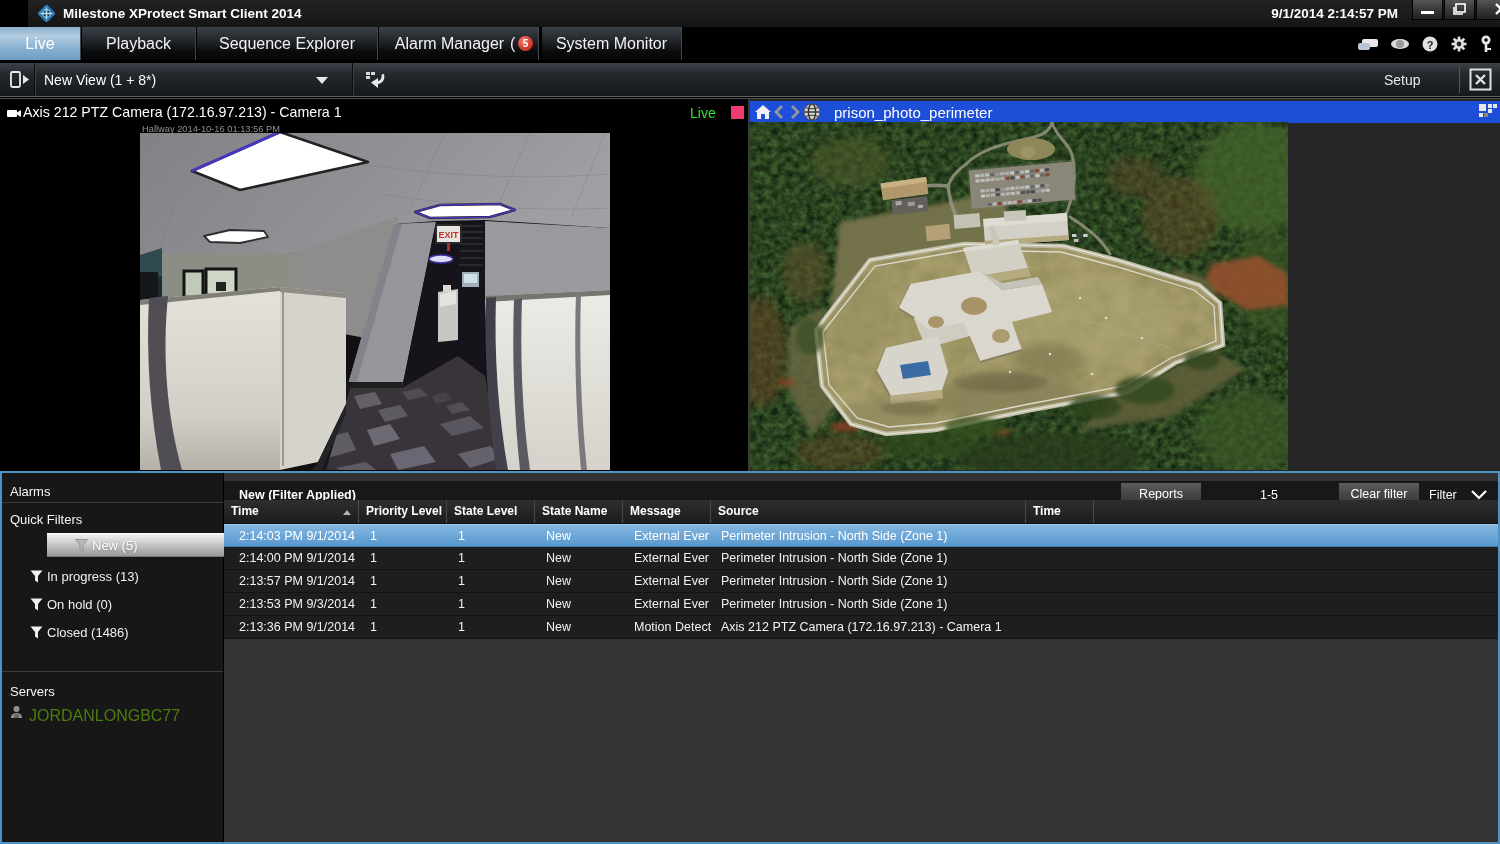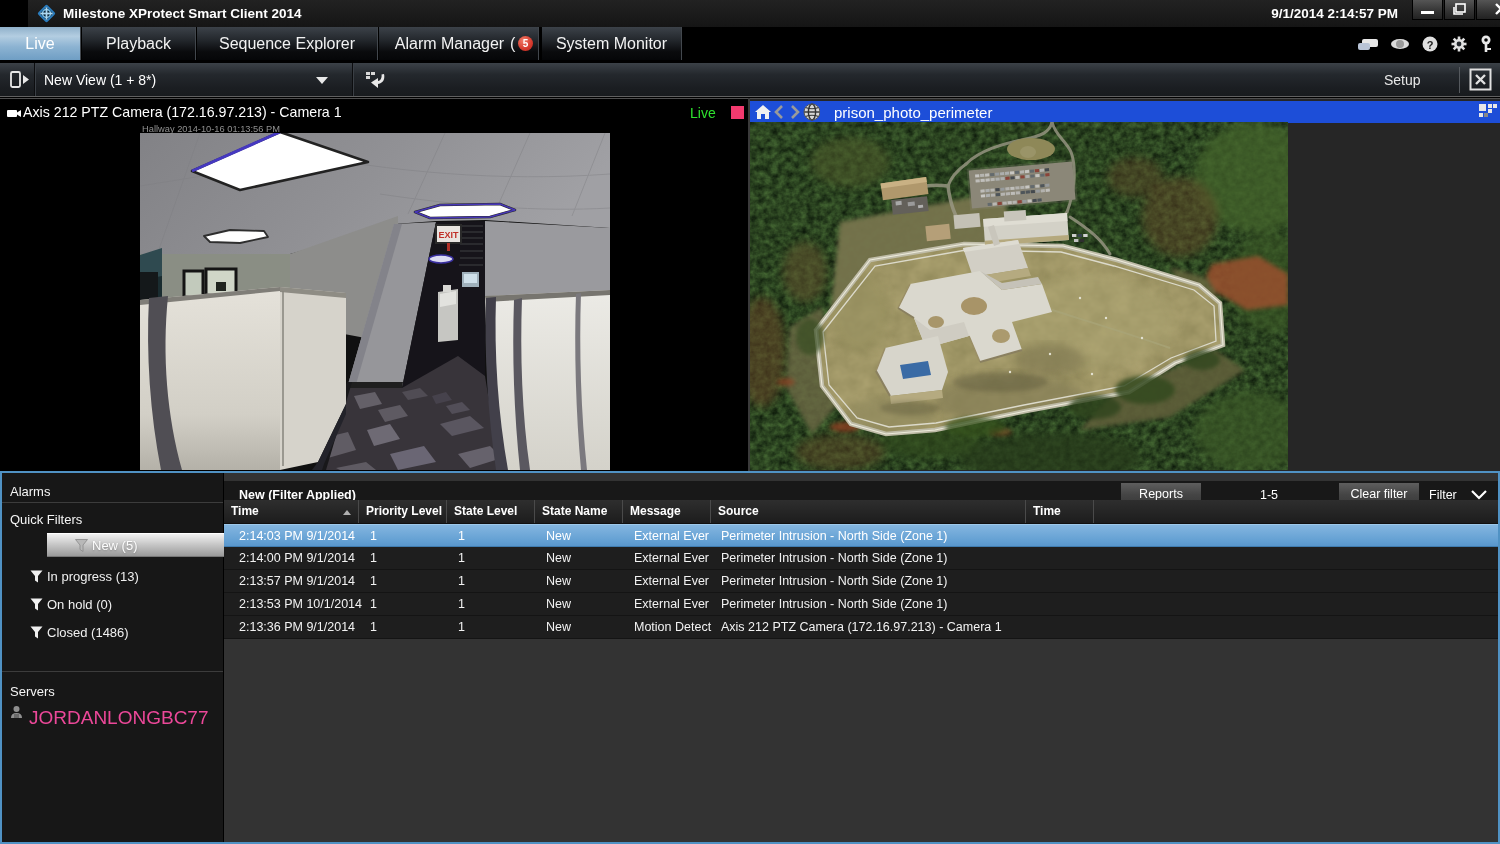--- a/index.html
+++ b/index.html
@@ -53,21 +53,21 @@
 
 #alarmpanel { position:absolute; left:0; top:471px; width:1500px; height:373px; background:#333333; border:2px solid #5092c4; }
 #sidebar { position:absolute; left:0; top:0; width:222px; height:369px; background:#171717; border-right:1px solid #000; }
 .sidehead { position:absolute; left:8px; color:#f5f5f5; font-size:13px; }
 .sidesep { position:absolute; left:0; width:221px; height:1px; background:#3c3c3c; }
 .qitem { position:absolute; left:0; width:221px; height:24px; color:#f0f0f0; font-size:13px; }
 .qitem .lbl { position:absolute; left:45px; top:4px; }
 .qitem svg { position:absolute; left:28px; top:5px; }
 #q-new { background:linear-gradient(#f2f2f2,#c9c9c9 45%,#9a9a9a); border-top:1px solid #fff; border-bottom:1px solid #777; }
 #q-new .lbl { color:#fdfdfd; text-shadow:0 1px 2px #888; }
-#srv-item { position:absolute; left:0; width:221px; height:22px; color:#ec4899; font-size:19px; }
+#srv-item { position:absolute; left:0; width:221px; height:22px; color:#4d7c0f; font-size:16px; }
 
 #almain { position:absolute; left:222px; top:0; width:1274px; height:369px; }
 #altop { position:absolute; left:0; top:8px; width:1274px; height:44px; background:#181818; }
 #altitle { position:absolute; left:15px; top:7px; color:#fff; font-size:12.5px; font-weight:bold; }
 .albtn { position:absolute; top:2px; height:23px; background:linear-gradient(#5e5e5e,#454545 50%,#383838); color:#fff; font-size:12.5px; text-align:center; line-height:23px; }
 #btn-reports { left:897px; width:80px; }
 #lbl-range { position:absolute; left:1020px; top:7px; width:50px; text-align:center; color:#fff; font-size:12.5px; }
 #btn-clear { left:1115px; width:80px; }
 #lbl-filter { position:absolute; left:1205px; top:7px; color:#fff; font-size:12.5px; }
 
@@ -648,21 +648,21 @@
           </div>
         <div class="arow" style="top:70px;">
             <span class="c1">2:13:57 PM 9/1/2014</span>
             <span class="c2">1</span>
             <span class="c3">1</span>
             <span class="c4">New</span>
             <span class="c5">External Ever</span>
             <span class="c6">Perimeter Intrusion - North Side (Zone 1)</span>
           </div>
         <div class="arow" style="top:93px;">
-            <span class="c1">2:13:53 PM 10/1/2014</span>
+            <span class="c1">2:13:53 PM 9/3/2014</span>
             <span class="c2">1</span>
             <span class="c3">1</span>
             <span class="c4">New</span>
             <span class="c5">External Ever</span>
             <span class="c6">Perimeter Intrusion - North Side (Zone 1)</span>
           </div>
         <div class="arow" style="top:116px;">
             <span class="c1">2:13:36 PM 9/1/2014</span>
             <span class="c2">1</span>
             <span class="c3">1</span>

